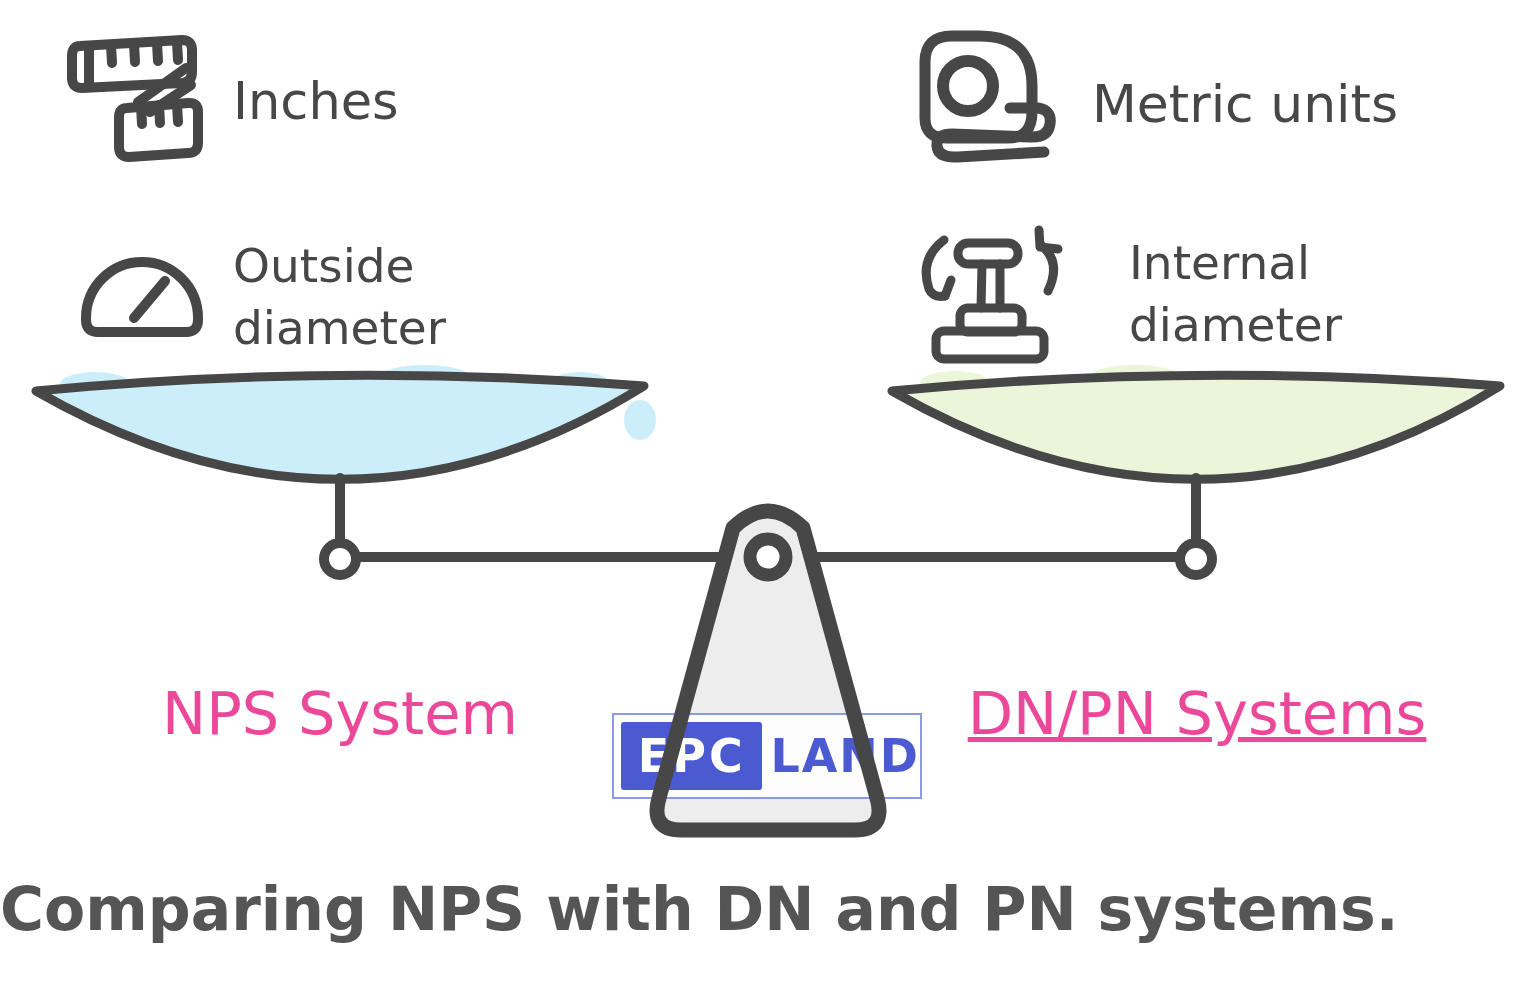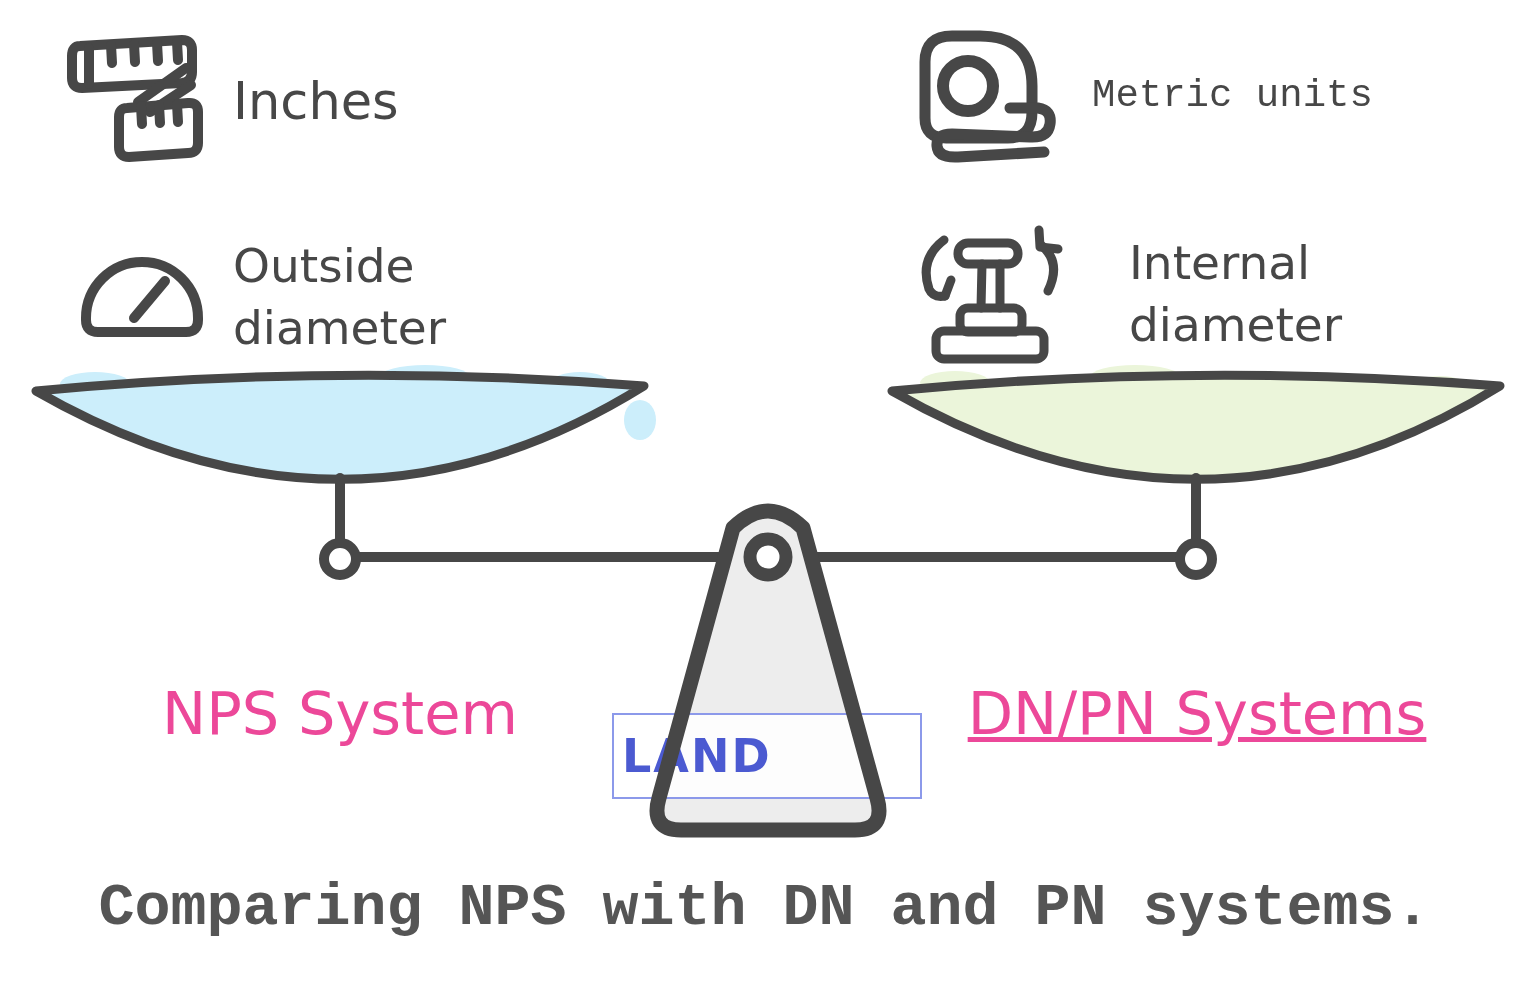--- a/index.html
+++ b/index.html
@@ -18,29 +18,29 @@
   .speck-left  { fill: var(--left-pan-fill, #cceefb); }
   .speck-right { fill: var(--right-pan-fill, #ebf5da); }
   .fulcrum-fill { fill: var(--fulcrum-fill, #ededed); }
   .fulcrum-stroke { fill:none; stroke: var(--ink, #474747); stroke-width:15; stroke-linejoin:round; }
   .ring  { fill:#ffffff; stroke: var(--ink, #474747); stroke-width:10; }
   .pivot { fill:#ffffff; stroke: var(--ink, #474747); stroke-width:13; }
 
   
   .feature-label, .pan-label, .caption { position:absolute; color: var(--ink, #474747); z-index:4; }
   #inches-label   { left:233px; top:72px;  font-size:51px; white-space:nowrap; }
-  #metric-label   { left:1092px; top:74px; font-size:39px; white-space:nowrap;font-family:Liberation Mono, monospace; }
+  #metric-label   { left:1092px; top:74px; font-size:52px; white-space:nowrap; }
   #outside-label  { left:233px; top:235px; font-size:47px; width:250px; line-height:1.32; }
   #internal-label { left:1092px; top:232px; font-size:47px; width:260px; line-height:1.32;margin-left:37px; }
   .pan-label { font-size:59px; color:#ec4899; transform:translateX(-50%); white-space:nowrap; }
   #nps-label  { left:340px;  top:679px; }
   #dnpn-label { left:1197px; top:679px;text-decoration:underline; }
   .caption {
-    left:0; right:7px; top:874px; text-align:center;
-    font-size:60px; font-weight:bold; color: var(--caption-ink, #555555); white-space:nowrap;font-family:Liberation Mono, monospace;
+    left:0; right:7px; top:874px; text-align:left;
+    font-size:60px; font-weight:bold; color: var(--caption-ink, #555555); white-space:nowrap;
   }
 
   
   .logo {
     position:absolute; left:612px; top:713px; width:310px; height:86px;
     background:rgba(255,255,255,0.88); border:2px solid var(--logo-border, #8c99ea);
     box-sizing:border-box; display:flex; align-items:center; z-index:2;
   }
   .logo .epc {
     margin-left:7px; width:148px; height:68px; border-radius:3px;
@@ -116,20 +116,21 @@
       <path d="M 1196 478 L 1196 543"></path>
       <path d="M 340 557 L 1196 557"></path>
     </g>
     <circle class="ring" cx="340" cy="559" r="16"></circle>
     <circle class="ring" cx="1196" cy="559" r="16"></circle>
 
     <path class="fulcrum-fill" d="M 733 528 Q 768 494 803 528 L 877 798 Q 886 830 855 830 L 681 830 Q 650 830 659 798 Z"></path>
   </svg>
 
   <div class="logo">
+    <span class="epc">EPC</span>
     <span class="land">LAND</span>
   </div>
 
   <svg class="layer overlay" viewBox="0 0 1536 988" aria-hidden="true">
     <path class="fulcrum-stroke" d="M 733 528 Q 768 494 803 528 L 877 798 Q 886 830 855 830 L 681 830 Q 650 830 659 798 Z"></path>
     <circle class="pivot" cx="768" cy="557" r="18"></circle>
   </svg>
 
   <div class="feature-label" id="outside-label">Outside diameter</div>
   <div class="feature-label" id="inches-label">Inches</div>

